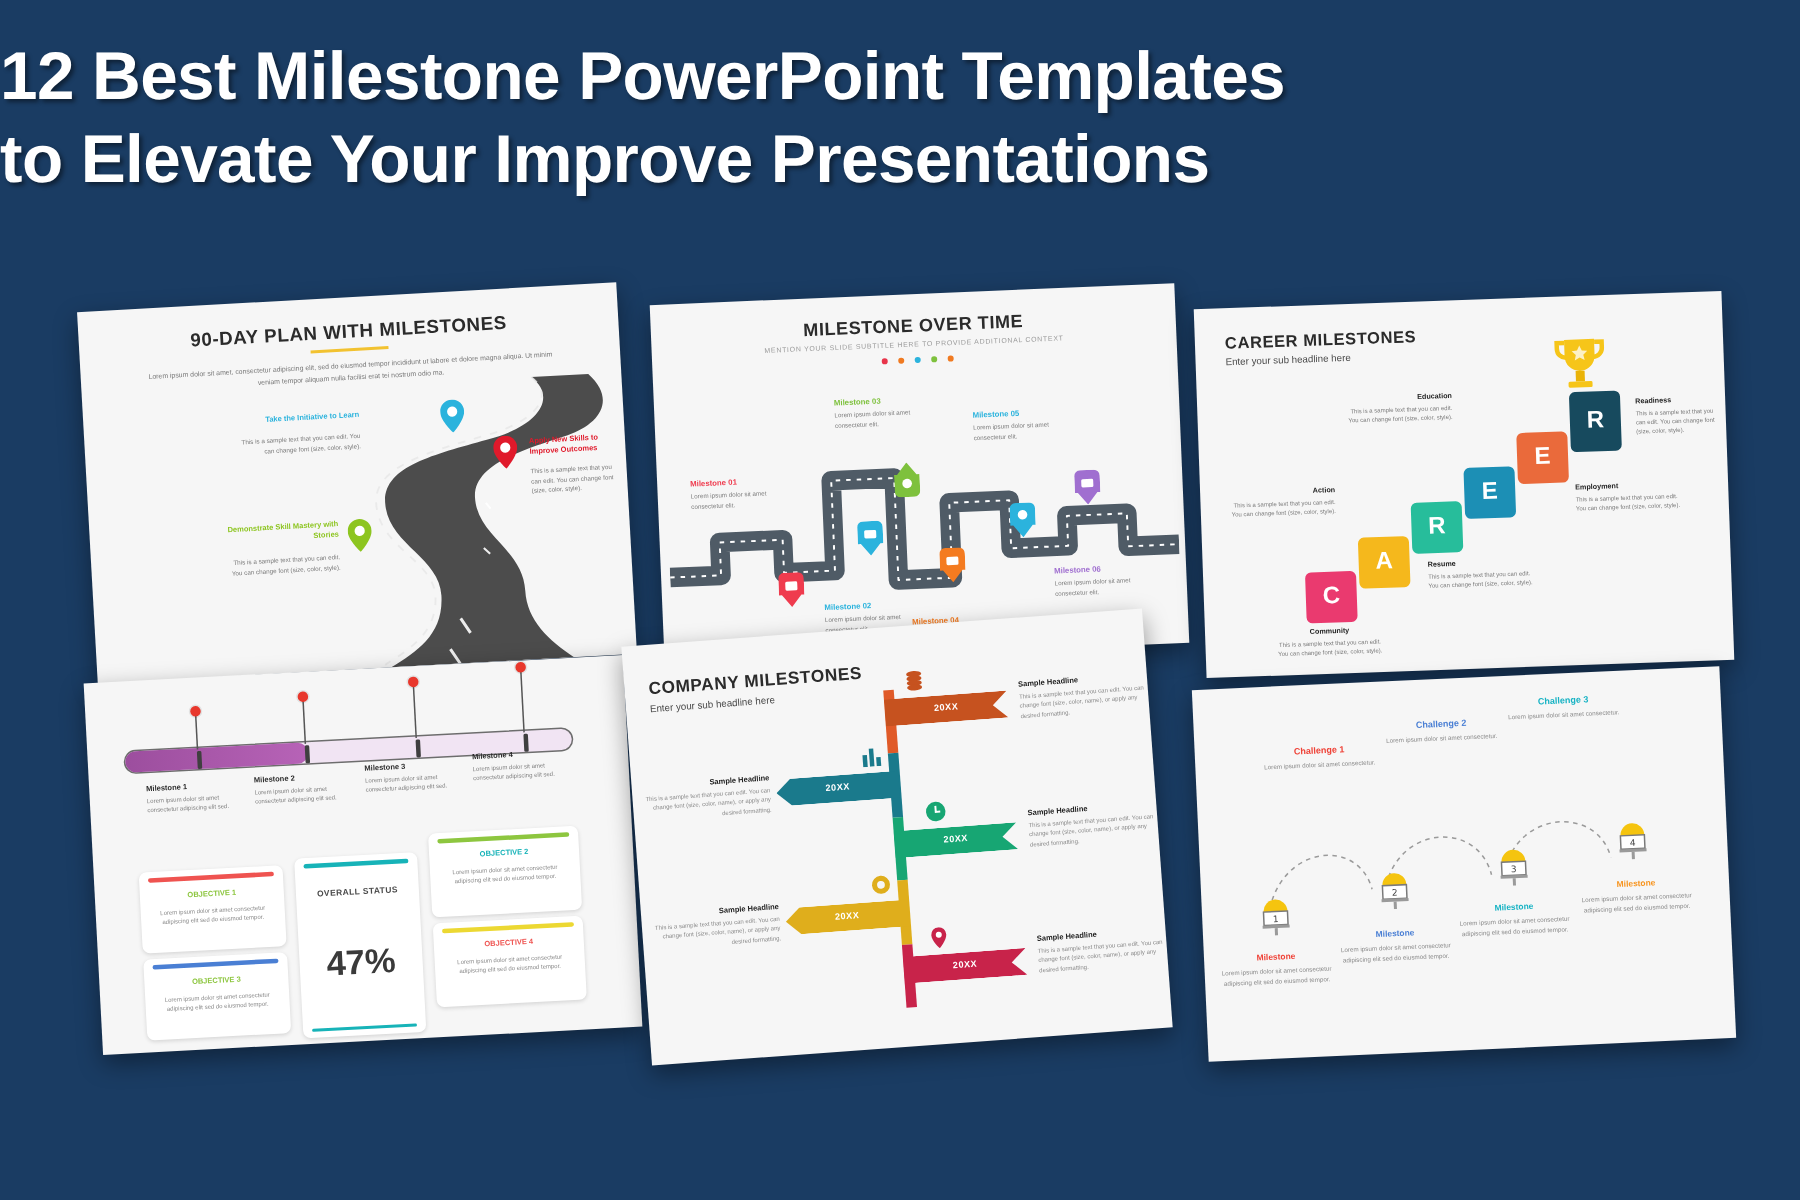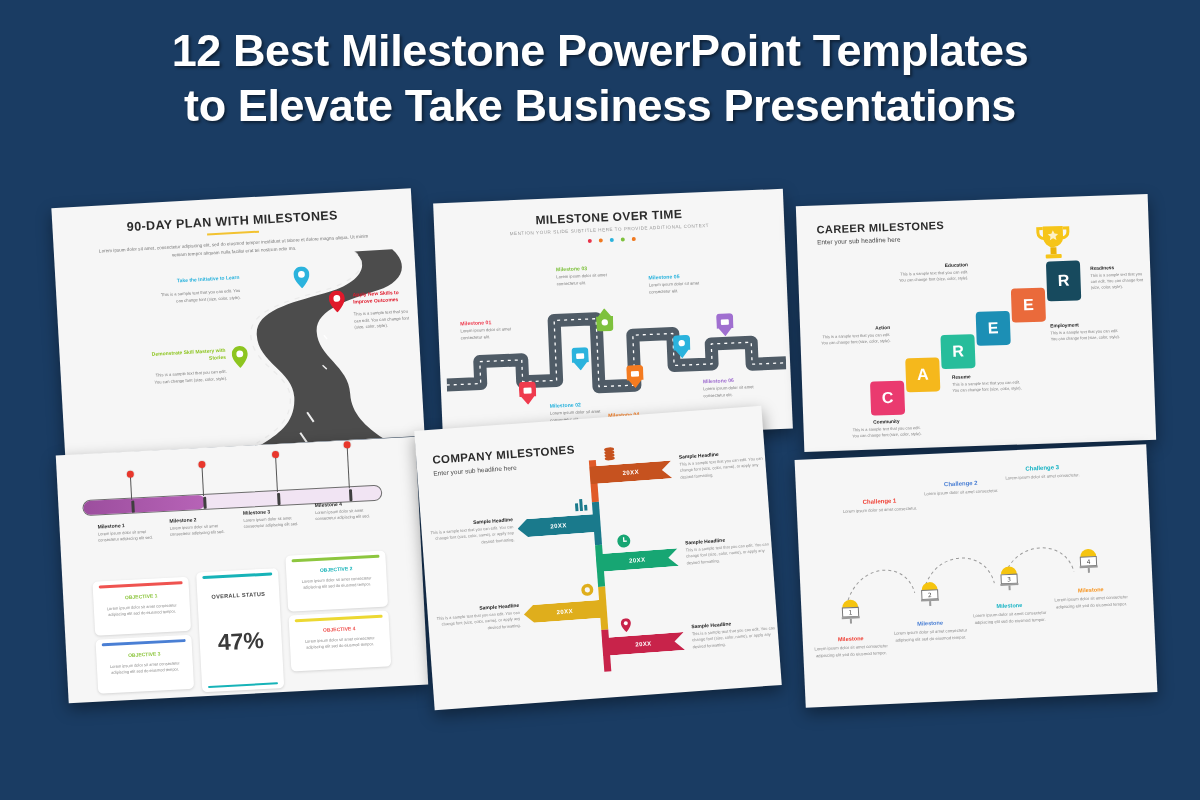--- a/index.html
+++ b/index.html
@@ -7,21 +7,21 @@
     width: 1200px; height: 800px;
     background: #1a3c63;
     font-family: "Liberation Sans", sans-serif;
     overflow: hidden;
   }
   .page { position: relative; width: 1200px; height: 800px; background: #1a3c63; }
 
   
   .headline {
     position: absolute; top: 24px; left: 0; width: 1200px;
-    text-align: center; color: #ffffff;
+    color: #ffffff;
     font-weight: 700; font-size: 45px; line-height: 1.22;
     letter-spacing: -0.4px;
     text-shadow: 2px 2px 3px rgba(0,0,0,0.45);
   }
   .headline .l2 { display: block; }
 
   
   .slide {
     position: absolute;
     background: #f6f6f6;
@@ -115,21 +115,21 @@
   #s6 .ms p { font-size:4.2px; line-height:1.6; color:#8a8a8a; }
   #s6 .post { position:absolute; width:26px; height:30px; }
 </style>
 </head>
 <body>
 
 <div class="page">
 
   <div class="headline">
     <span>12 Best Milestone PowerPoint Templates</span>
-    <span class="l2">to Elevate Take Business Presentations</span>
+    <span class="l2">to Elevate Your Improve Presentations</span>
   </div>
 
   <div class="slide" id="s1">
     <div class="sl-title t">90-DAY PLAN WITH MILESTONES</div>
     <div class="ul"></div>
     <div class="body">Lorem ipsum dolor sit amet, consectetur adipiscing elit, sed do eiusmod tempor incididunt ut labore et dolore magna aliqua. Ut minim veniam tempor aliquam nulla facilisi erat tei nostrum odio ma.</div>
 
     <svg class="road" width="360" height="206" viewBox="0 0 360 206">
       <path d="M300 18 C 318 34 300 52 268 58 C 232 66 198 72 198 96 C 198 124 232 134 232 160 C 232 186 214 196 196 206 L 318 206 C 302 194 288 180 288 160 C 288 132 258 122 258 96 C 258 74 292 66 322 58 C 344 52 356 36 338 18 Z" fill="#4c4c4c"></path>
       <path d="M300 18 C 316 32 300 48 268 55 C 228 64 192 72 192 96 C 192 126 228 136 228 160 C 228 184 210 194 192 204" stroke="#e8e8e8" stroke-width="1.2" fill="none" stroke-dasharray="5 6" opacity=".85"></path>

